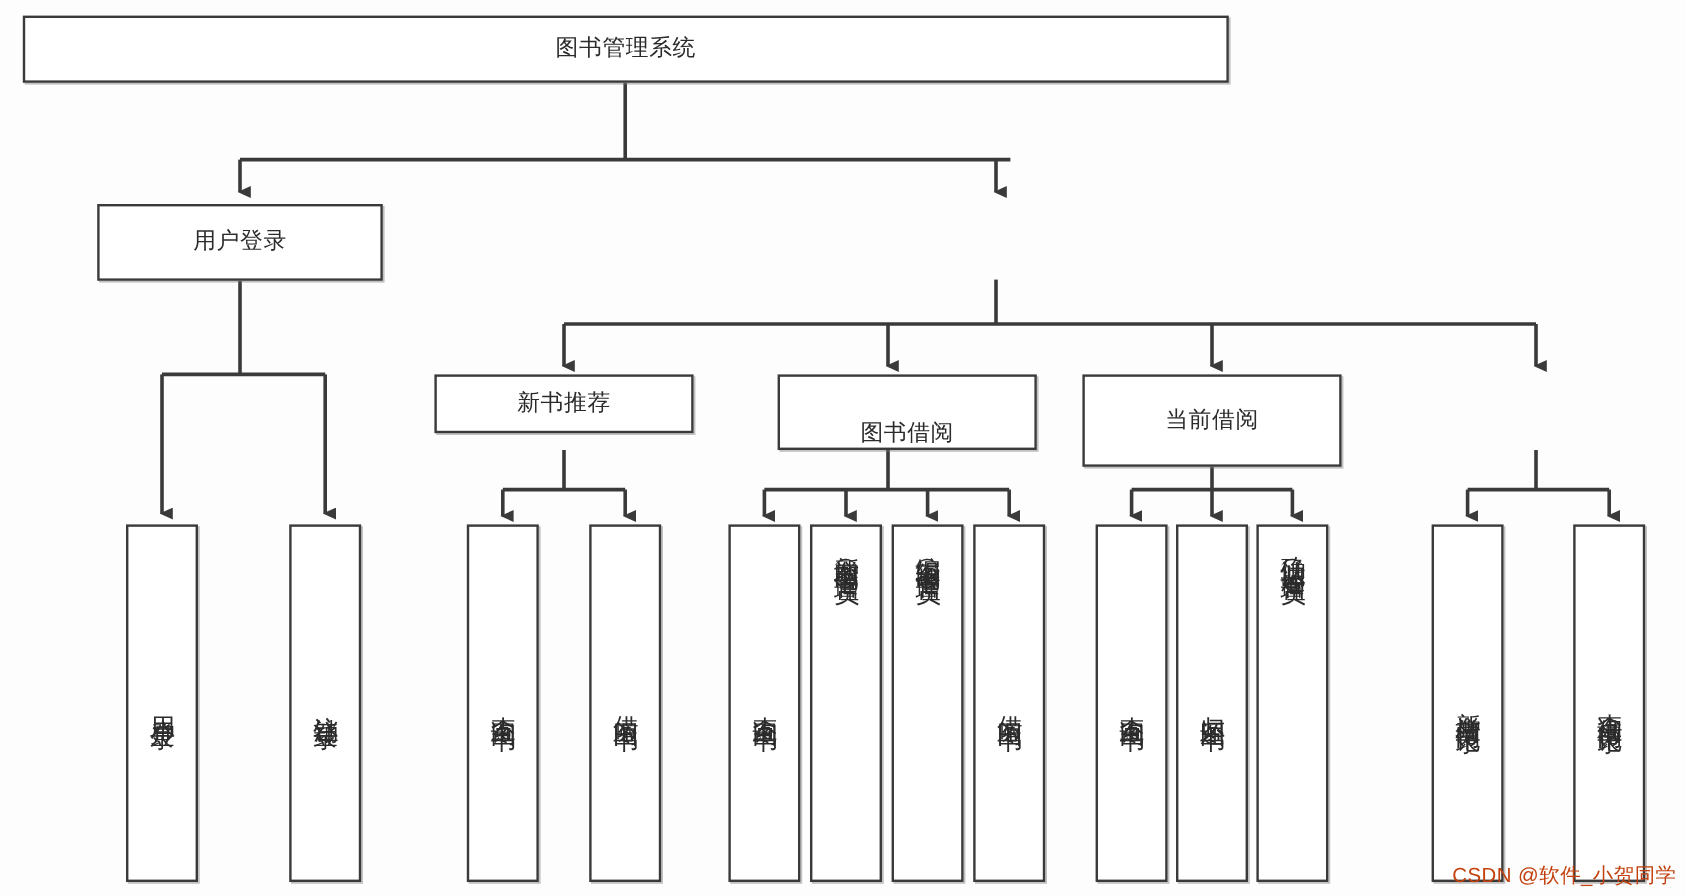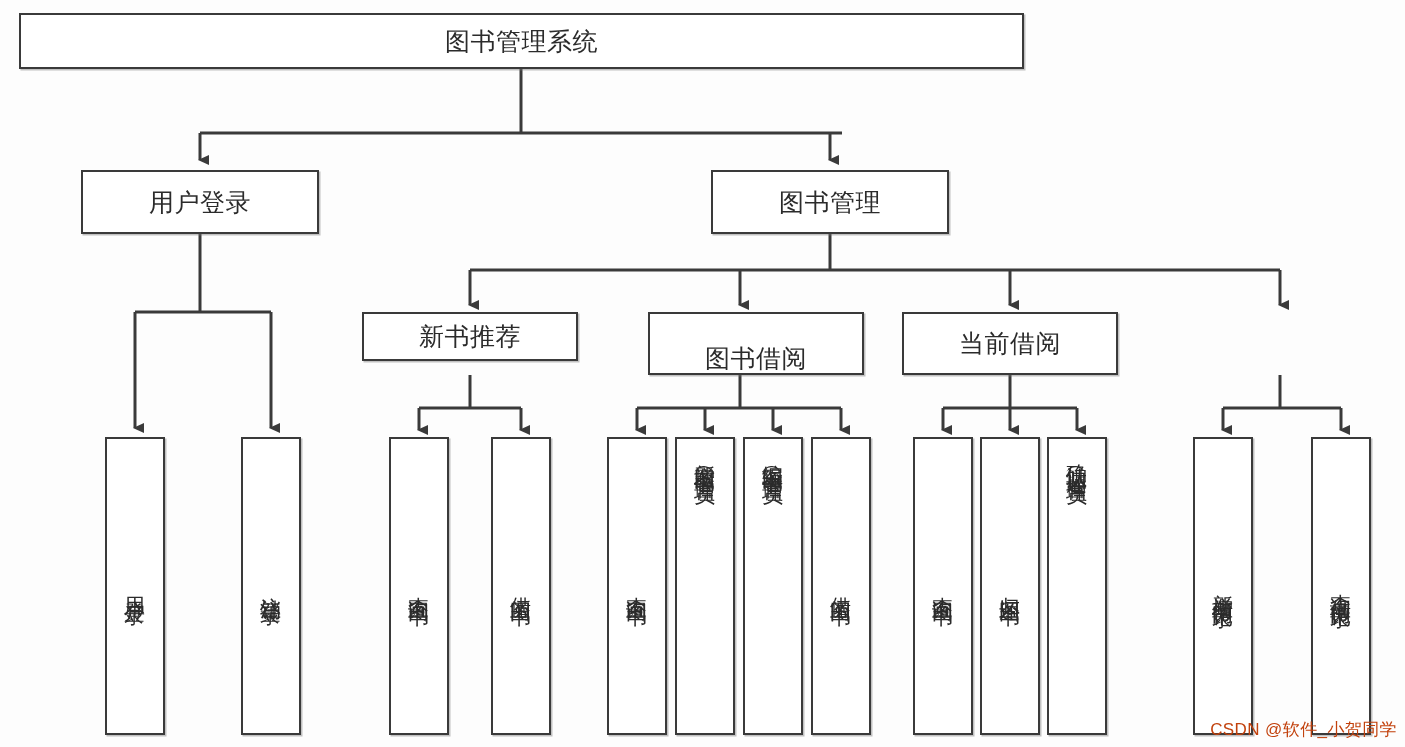--- a/index.html
+++ b/index.html
@@ -33,21 +33,21 @@
     box-sizing: border-box;
     border: 2px solid #3a3a3a;
     background: #ffffff;
     display: flex;
     align-items: center;
     justify-content: center;
     box-shadow: 1.5px 1.5px 0 rgba(120,120,120,0.45);
   }
   .node-label {
     color: #2b2b2b;
-    font-size: 25px;
+    font-size: 19px;
     line-height: 1.15;
     letter-spacing: 0.5px;
     white-space: nowrap;
     text-align: center;
   }
   .node-box.leaf {
     align-items: flex-start;
     justify-content: center;
     padding-top: 8px;
   }
@@ -132,33 +132,30 @@
   </svg>
 
   <div class="node-box" style="left:19px; top:13px; width:1005px; height:56px;">
     <span class="node-label">图书管理系统</span>
   </div>
 
   <div class="node-box" style="left:81px; top:170px; width:238px; height:64px;">
     <span class="node-label">用户登录</span>
   </div>
 
-  <div class="node-box" style="left:711px; top:170px; width:238px; height:64px;">
-    <span class="node-label">图书管理</span>
-  </div>
 
   <div class="node-box" style="left:362px; top:312px; width:216px; height:49px;">
     <span class="node-label">新书推荐</span>
   </div>
 
   <div class="node-box" style="left:648px; top:312px; width:216px; height:63px;align-items:flex-end;">
     <span class="node-label">图书借阅</span>
   </div>
 
-  <div class="node-box" style="left:902px; top:312px; width:216px; height:63px;">
+  <div class="node-box" style="left:902px; top:312px; width:216px; height:77px;">
     <span class="node-label">当前借阅</span>
   </div>
 
 
   <div class="node-box leaf centered" style="left:105px; top:437px; width:60px; height:298px;">
     <span class="node-label">用户登录</span>
   </div>
   <div class="node-box leaf centered" style="left:241px; top:437px; width:60px; height:298px;">
     <span class="node-label">注销登录</span>
   </div>

